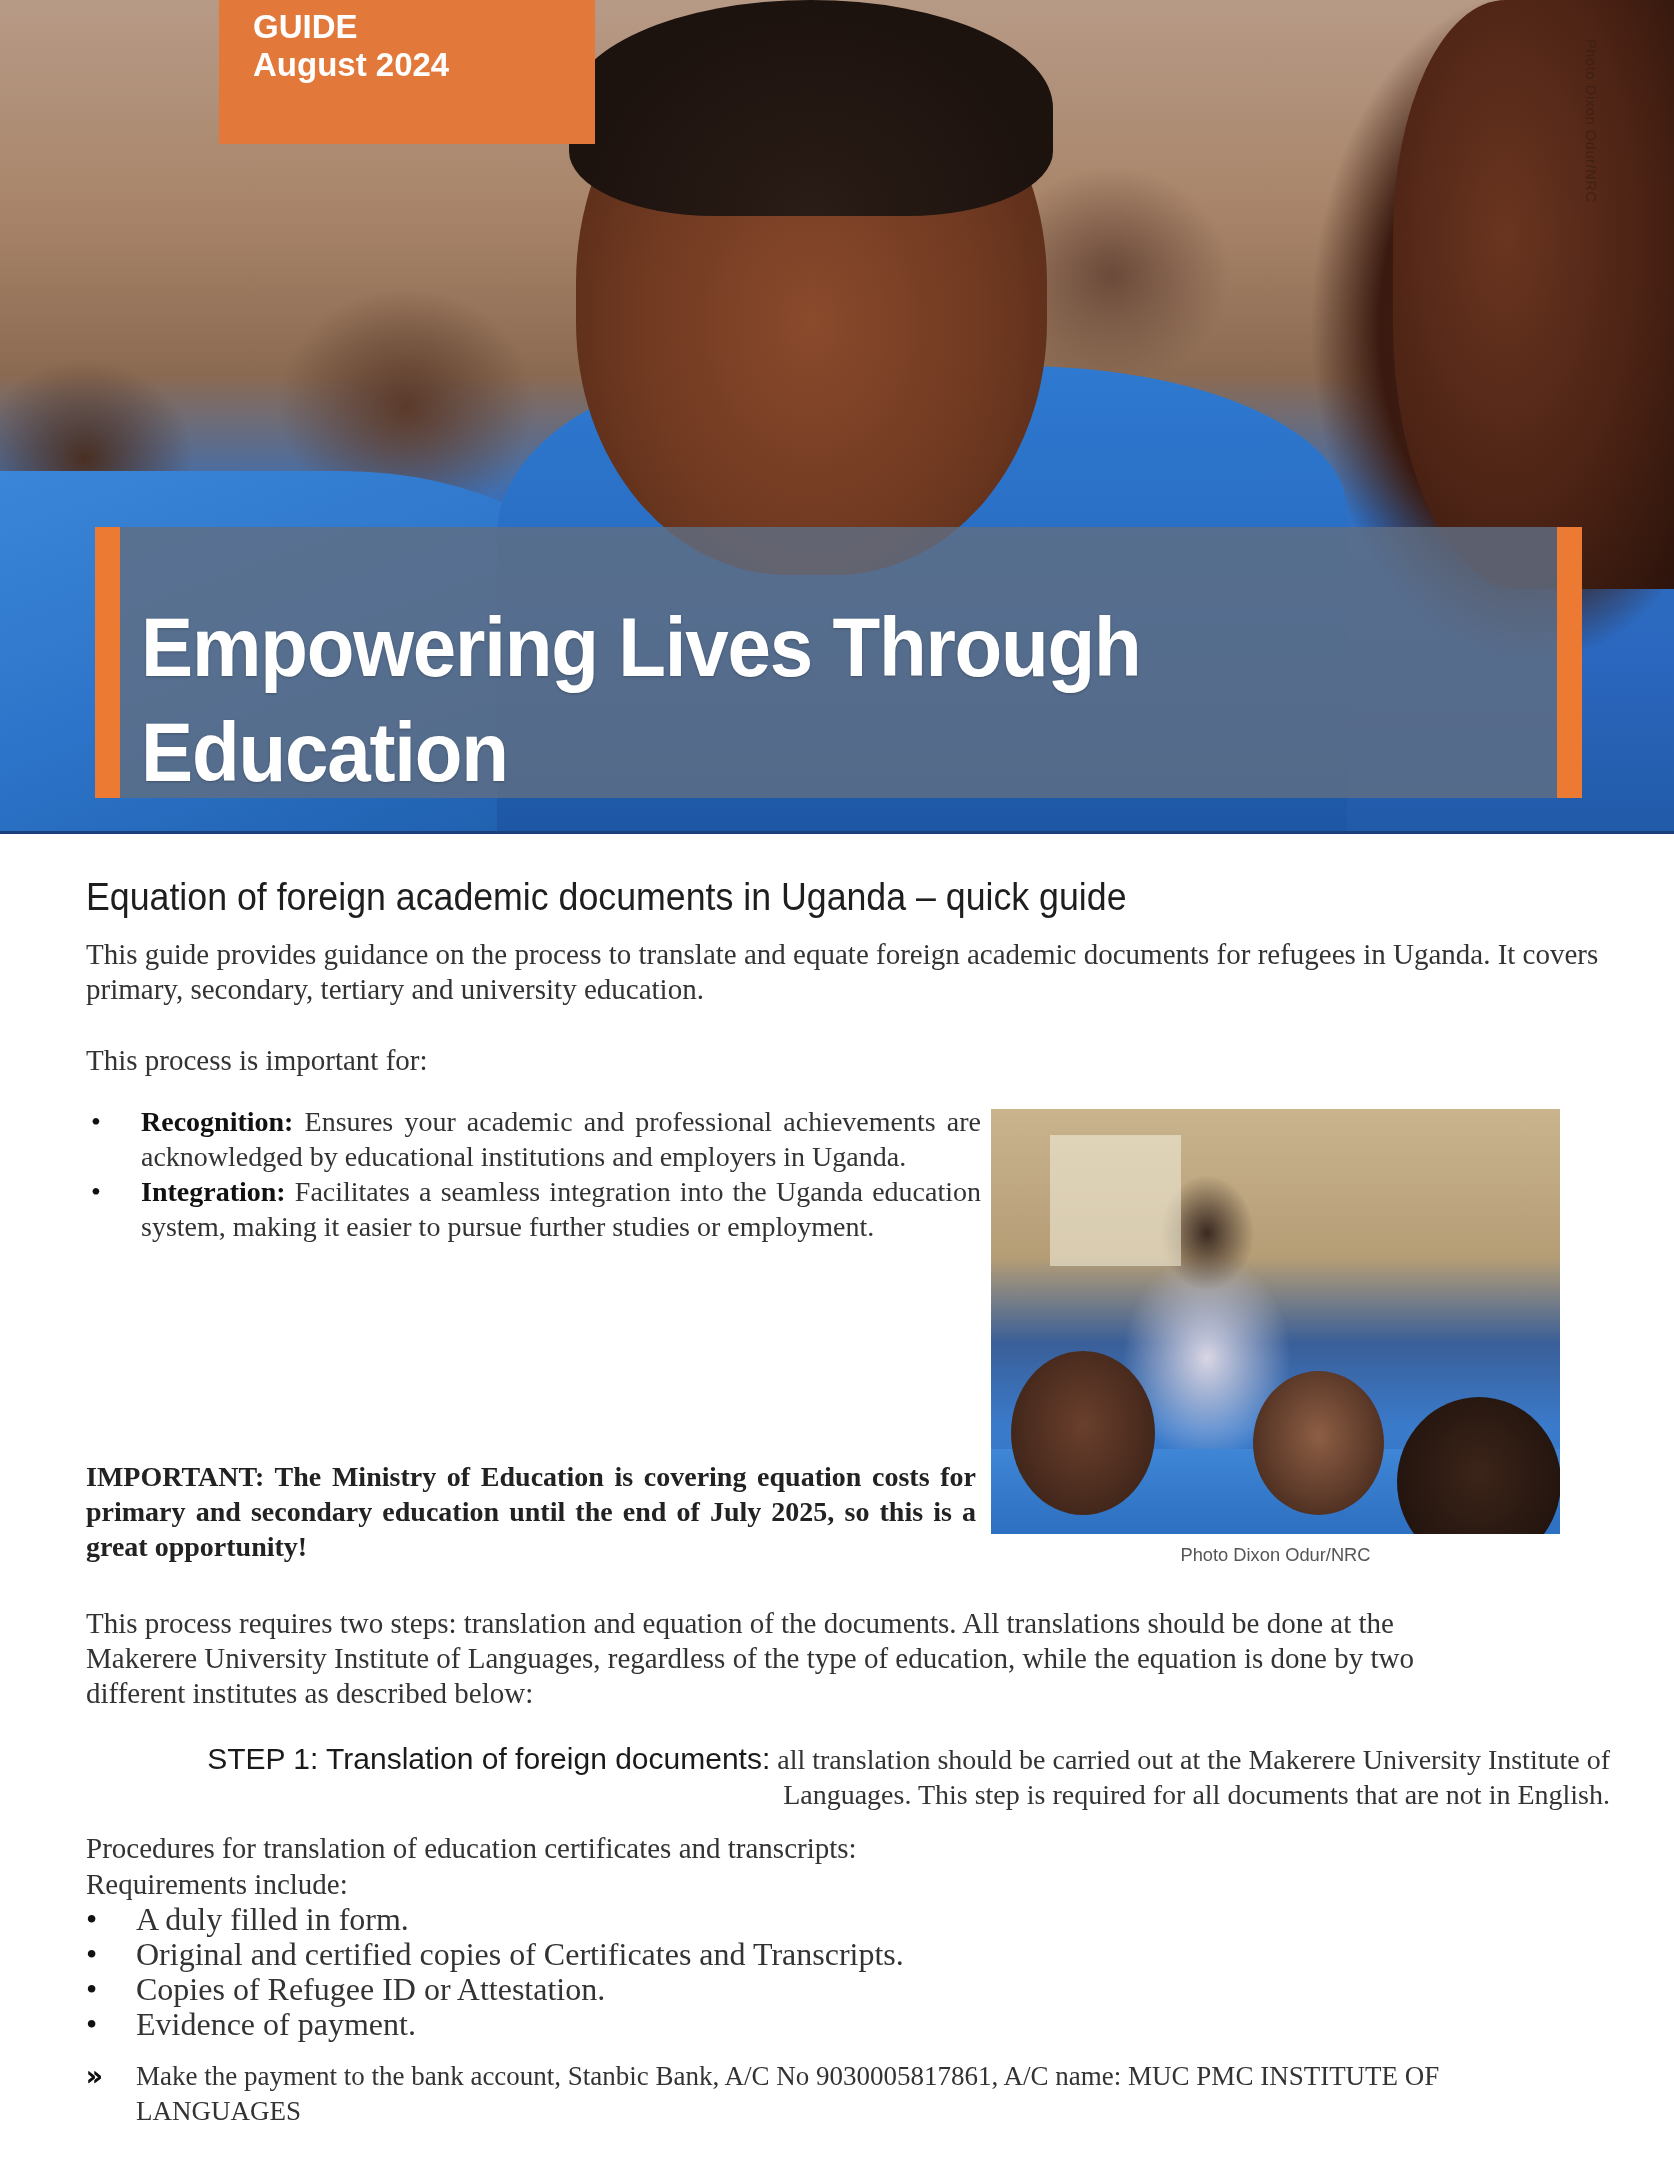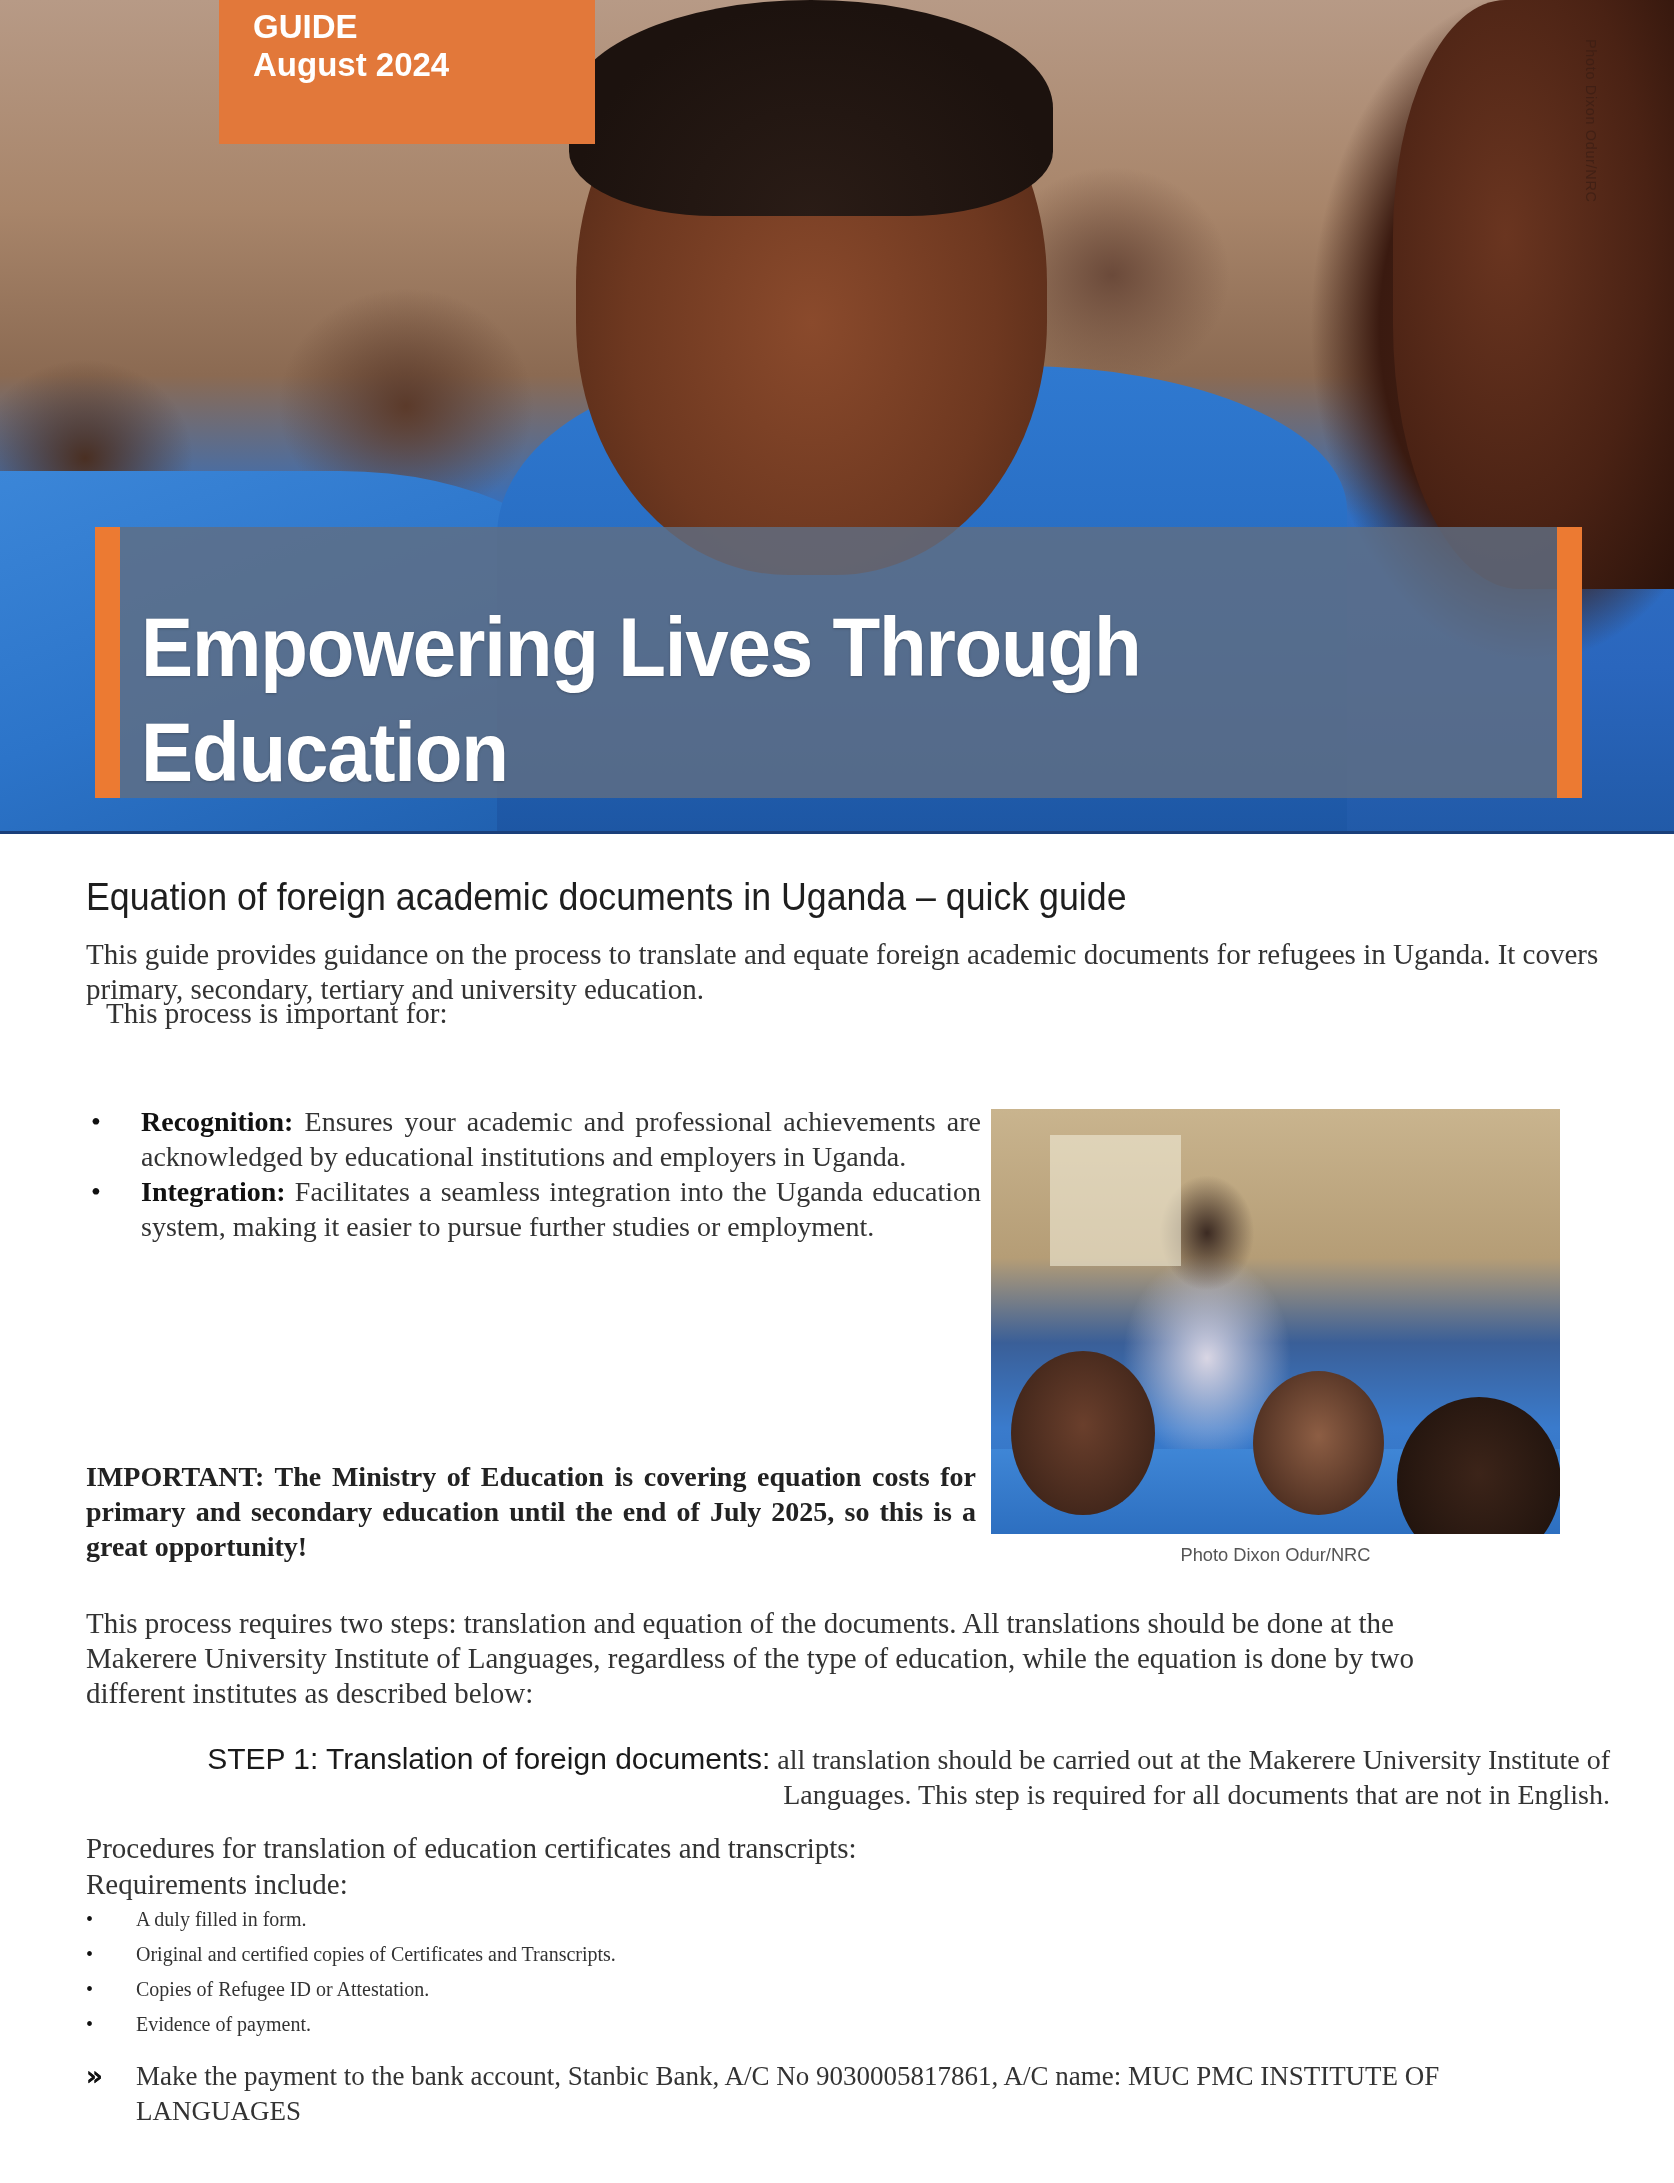--- a/index.html
+++ b/index.html
@@ -76,21 +76,21 @@
     position: absolute; left: 86px; top: 876px;
     font-family: "Liberation Sans", sans-serif; font-size: 38px; color: #1e1e1e;
     transform: scaleX(0.94); transform-origin: left;
     white-space: nowrap;
   }
   .p {
     position: absolute; left: 86px; font-size: 29px; line-height: 35px;
     font-family: "Liberation Serif", serif; color: #333;
   }
   .intro { top: 937px; width: 1524px; }
-  .important-for { top: 996px; margin-left: 20px; }
+  .important-for { top: 1043px; }
   .bullets {
     position: absolute; left: 86px; top: 1099px; width: 890px;
     font-family: "Liberation Serif", serif; font-size: 28px; line-height: 35px; color: #333;
     list-style: none; margin: 5px; padding: 0;
   }
   .bullets li { position: relative; padding-left: 50px; text-align: justify; margin-bottom: 0; }
   .bullets li::before { content: "•"; position: absolute; left: 0; top: 0; color: #111; }
   .bullets b { color: #111; }
   .important {
     position: absolute; left: 86px; top: 1459px; width: 890px;
@@ -118,21 +118,21 @@
     position: absolute; left: 86px; top: 1741px; width: 1524px;
     font-family: "Liberation Serif", serif; font-size: 28px; line-height: 35px; color: #333; text-align: right;
   }
   .step1 .step-label {
     font-family: "Liberation Sans", sans-serif; font-size: 30px; color: #1a1a1a;
   }
   .procedures { top: 1831px; }
   .requirements { top: 1867px; }
   .req-list {
     position: absolute; left: 86px; top: 1902px; list-style: none; margin: 0; padding: 0;
-    font-family: "Liberation Serif", serif; font-size: 20px; line-height: 35px; color: #333;
+    font-family: "Liberation Serif", serif; font-size: 32px; line-height: 35px; color: #333;
   }
   .req-list li { position: relative; padding-left: 50px; }
   .req-list li::before { content: "•"; position: absolute; left: 0; color: #111; }
   .action-list {
     position: absolute; left: 86px; top: 2059px; width: 1524px; list-style: none; margin: 0; padding: 0;
     font-family: "Liberation Serif", serif; font-size: 27px; line-height: 35px; color: #333;
   }
   .action-list li { position: relative; padding-left: 50px; margin-bottom: 0; }
   .action-list .arrow {
     position: absolute; left: 0; top: 0; font-family: "DejaVu Sans", sans-serif; font-weight: bold;

